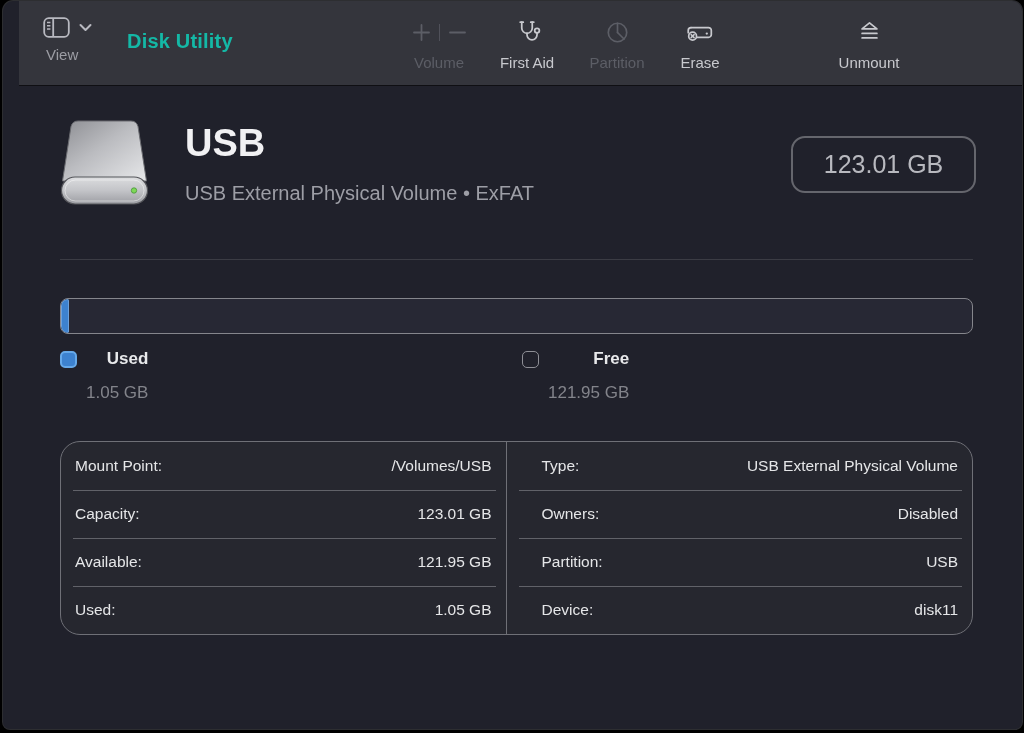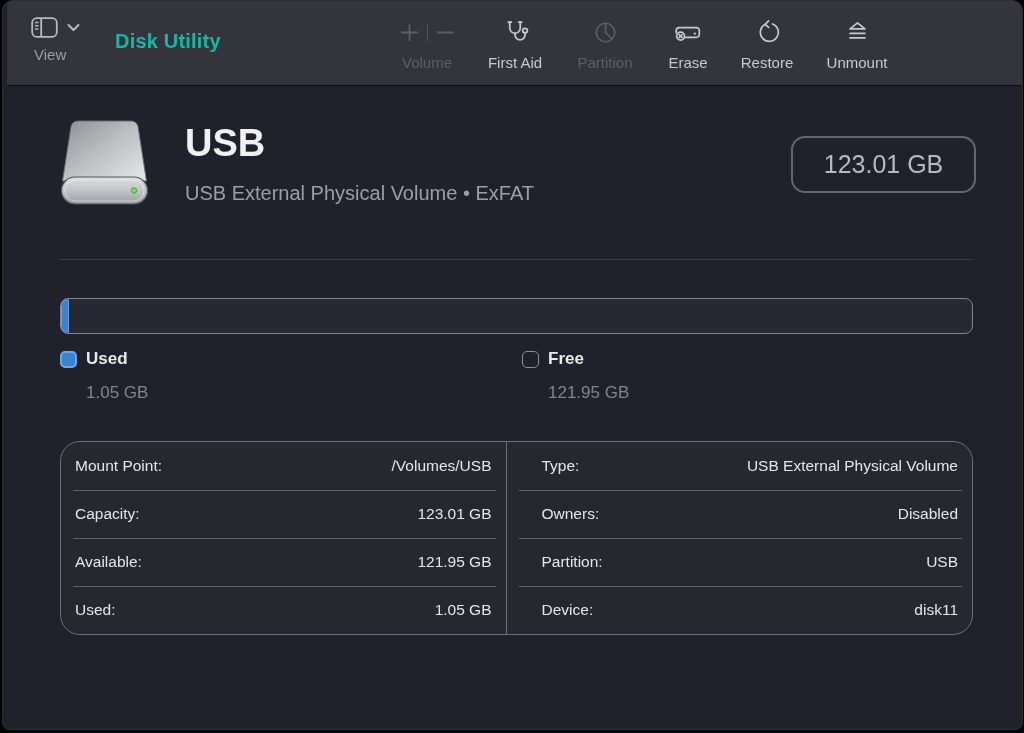--- a/index.html
+++ b/index.html
@@ -11,21 +11,21 @@
   }
   .window {
     position: absolute; left: 3px; top: 1px; right: 2px; bottom: 4px;
     background: #20212b;
     border-radius: 10px 10px 7px 7px;
     overflow: hidden;
     box-shadow: 0 0 0 1px rgba(130,131,140,.35);
   }
   
   .titlebar {
-    position: absolute; left: 4px; right: 0; top: 0; height: 84px;
+    position: absolute; left: 16px; right: 0; top: 0; height: 84px;
     background: #34353c;
     border-bottom: 1px solid #0f0f13;
   }
   .view-control {
     position: absolute; left: 24px; top: 16px;
     display: flex; flex-direction: column; gap: 8px;
     color: #b8b9c0; cursor: default;
   }
   .vc-icons { display: flex; align-items: center; gap: 9px; }
   .view-label { font-size: 15px; color: #9c9da4; padding-left: 3px; }
@@ -39,21 +39,21 @@
     display: flex; flex-direction: column; align-items: center; gap: 6px;
     color: #c8c9ce; cursor: default;
   }
   .t-item .t-icon { height: 32px; display: flex; align-items: center; justify-content: center; }
   .t-item .t-label { font-size: 15px; white-space: nowrap; }
   .t-item.disabled { color: #5c5e66; }
   .vol-icons { display: flex; align-items: center; gap: 8px; }
   .vol-sep { width: 1px; height: 17px; background: currentColor; opacity: .7; }
   svg { display: block; }
   
-  .content { position: absolute; left: 0; right: 0; top: 85px; bottom: 0; }
+  .content { position: absolute; left: 0; right: 0; top: 85px; bottom: 0; text-align: right; }
   .drive-icon { position: absolute; left: 53px; top: 29px; }
   .volume-name {
     position: absolute; left: 182px; top: 36px;
     font-size: 38px; line-height: 42px; font-weight: 700; color: #f1f1f3;
   }
   .volume-subtitle {
     position: absolute; left: 182px; top: 88px;
     font-size: 20px; color: #9d9ea6; margin-top: 8px;
   }
   .capacity-badge {
@@ -188,29 +188,20 @@
           <path d="M5.2 8.2a2.4 2.4 0 0 0-2.4 2.4v2"></path>
           <circle cx="18.9" cy="13.4" r="1" fill="currentColor" stroke="none"></circle>
           <circle cx="6.6" cy="15.6" r="3.4" fill="#34353c"></circle>
           <line x1="5.3" y1="14.3" x2="7.9" y2="16.9" stroke-width="1.3"></line>
           <line x1="7.9" y1="14.3" x2="5.3" y2="16.9" stroke-width="1.3"></line>
         </svg>
       </div>
       <div class="t-label">Erase</div>
     </div>
 
-    <div class="t-item" style="left:712px">
-      <div class="t-icon">
-        <svg width="27" height="27" viewBox="0 0 24 24" fill="none" stroke="currentColor" stroke-width="1.5" stroke-linecap="round" stroke-linejoin="round">
-          <path d="M10.3 4.6a8 8 0 1 0 6.2-.2"></path>
-          <polyline points="13.0,1.7 9.9,4.7 13.0,7.5"></polyline>
-        </svg>
-      </div>
-      <div class="t-label">Restore</div>
-    </div>
 
     <div class="t-item" style="left:802px">
       <div class="t-icon">
         <svg width="27" height="27" viewBox="0 0 24 24" fill="none" stroke="currentColor" stroke-width="1.5" stroke-linecap="round" stroke-linejoin="round">
           <path d="M12 3.4 L18.6 8.8 H5.4 Z"></path>
           <path d="M5.4 12.8 H18.6"></path>
           <path d="M5.4 16.8 H18.6"></path>
         </svg>
       </div>
       <div class="t-label">Unmount</div>

